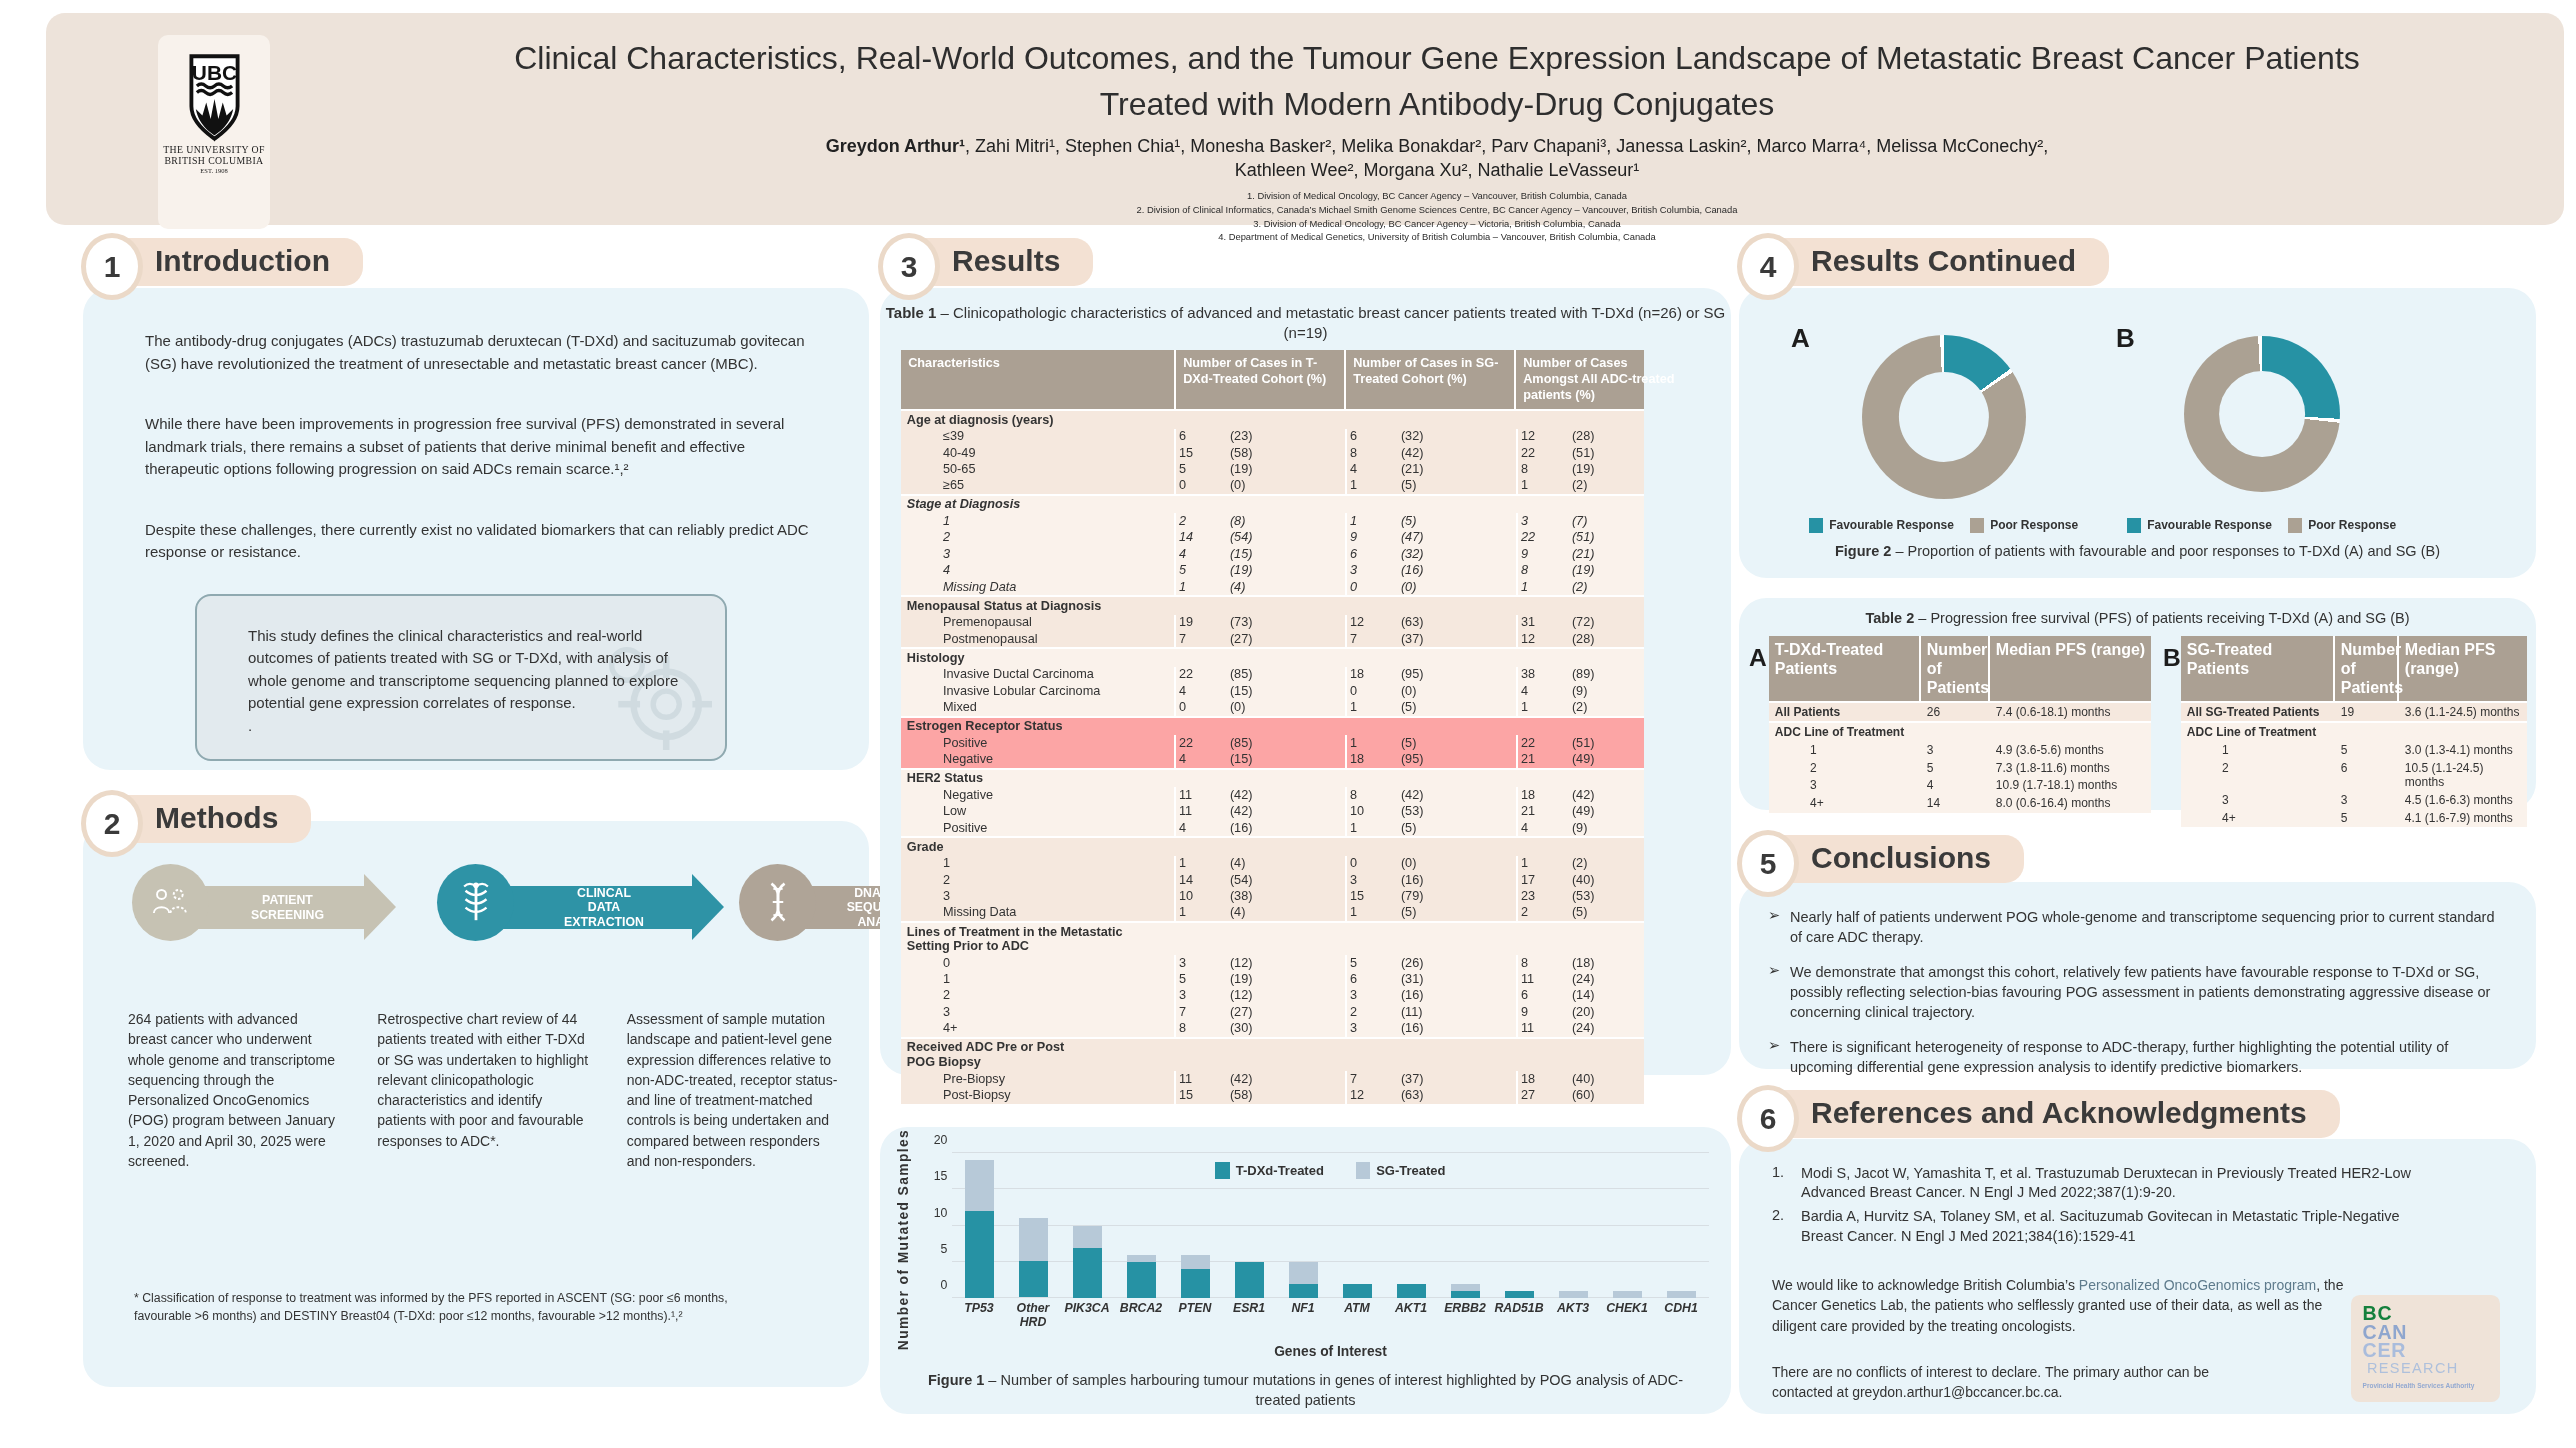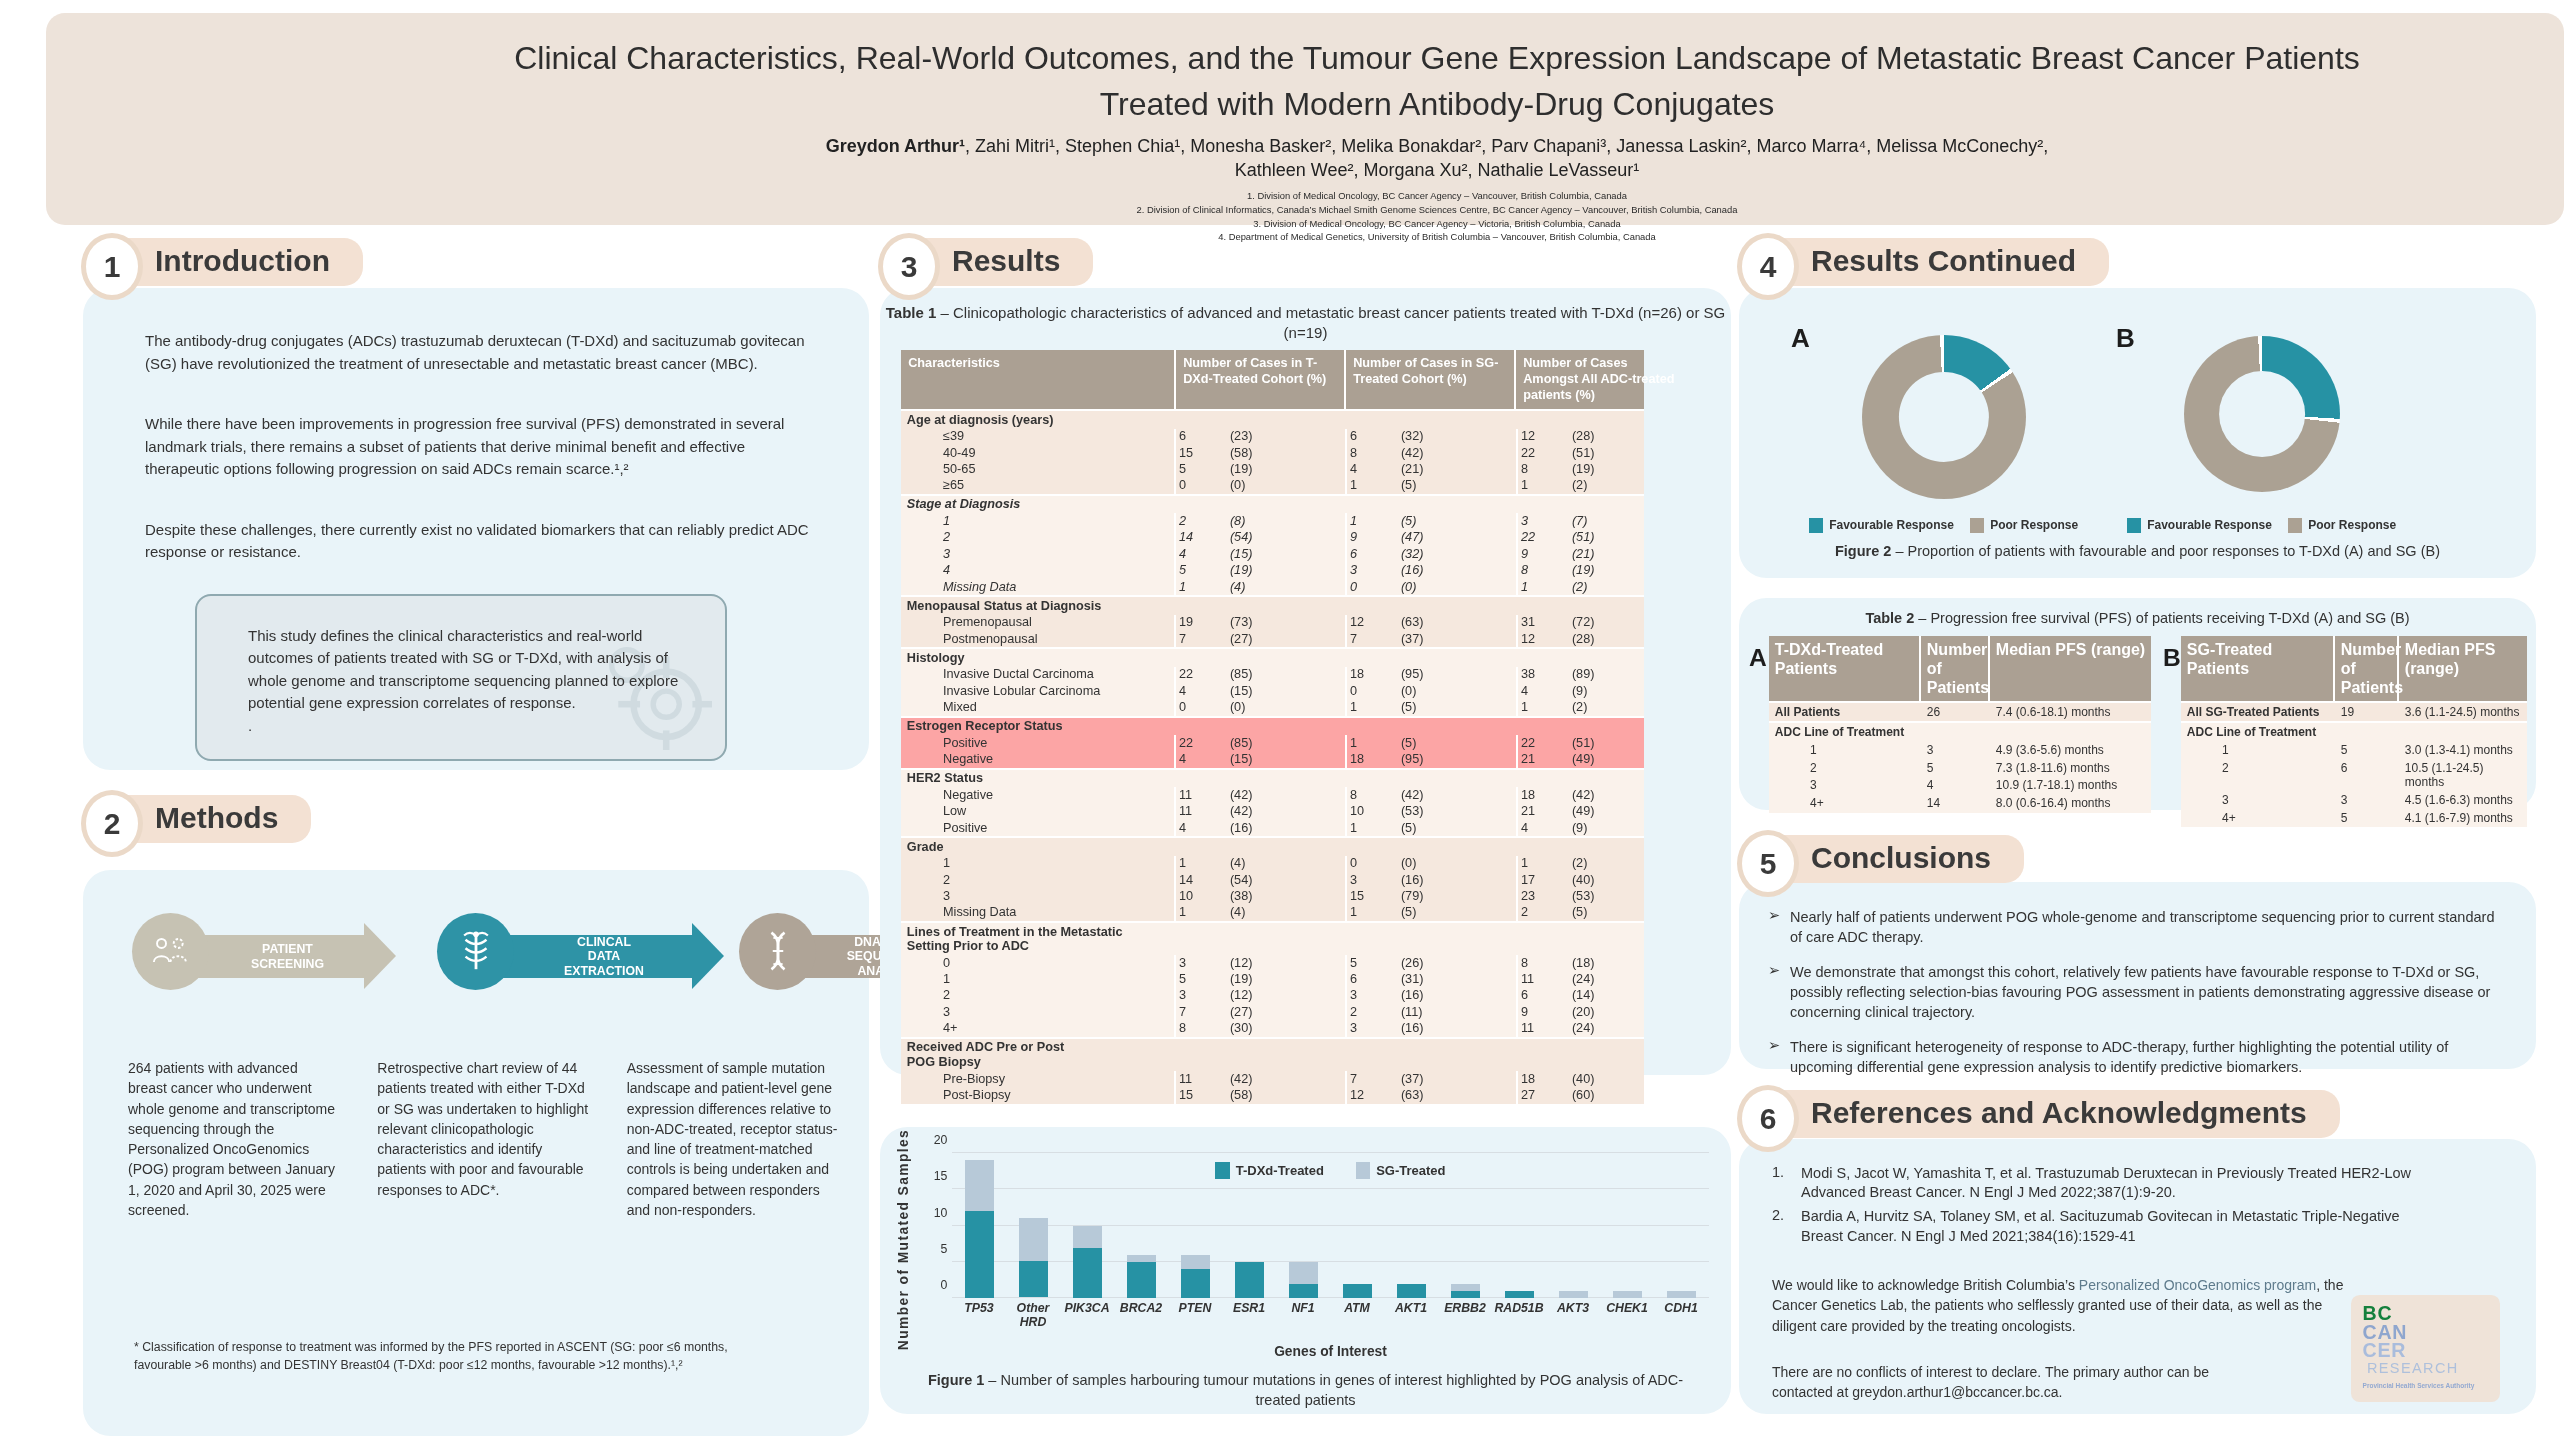--- a/index.html
+++ b/index.html
@@ -101,20 +101,34 @@
   .conflicts{margin-top:26px;width:500px;font-size:14px;line-height:1.45;}
   .bccancer{position:absolute;right:36px;bottom:11.6px;width:149px;height:107px;background:#EFE3D8;border-radius:8.7px;padding:8.7px 0 0 11.6px;box-sizing:border-box;}
   .bcc-line{font-size:19.6px;font-weight:bold;line-height:.95;letter-spacing:0.7px;}
   .bcc-research{display:inline-block;font-size:14.5px;color:#AEC0DC;letter-spacing:1.4px;margin-left:4.3px;}
   .bcc-sub{font-size:6.5px;color:#93A9D1;margin-top:5.8px;font-weight:bold;}
 </style>
 </head>
 <body>
 
 <div class="abs band">
+  <div class="abs logo-panel">
+    <span>
+      <svg width="55" height="88" viewBox="0 0 100 160">
+        <path d="M8,4 H92 V95 C92,128 52,152 50,154 C48,152 8,128 8,95 Z" fill="#ffffff" stroke="#111" stroke-width="7"></path>
+        <text x="50" y="47" text-anchor="middle" font-family="Liberation Sans,sans-serif" font-weight="bold" font-size="38" fill="#111">UBC</text>
+        <path d="M18,58 q8,-7 16,0 t16,0 t16,0 t16,0" stroke="#111" stroke-width="6" fill="none"></path>
+        <path d="M18,70 q8,-7 16,0 t16,0 t16,0 t16,0" stroke="#111" stroke-width="6" fill="none"></path>
+        <path d="M16,100 C22,132 48,146 50,148 C52,146 78,132 84,100 L72,112 L65,88 L57,118 L50,82 L43,118 L35,88 L28,112 Z" fill="#111"></path>
+      </svg>
+    </span>
+    <div class="uni-line">THE UNIVERSITY OF</div>
+    <div class="uni-line">BRITISH COLUMBIA</div>
+    <div class="uni-est">EST. 1908</div>
+  </div>
   <div class="abs head-text">
     <div class="title">Clinical Characteristics, Real-World Outcomes, and the Tumour Gene Expression Landscape of Metastatic Breast Cancer Patients</div>
     <div class="title">Treated with Modern Antibody-Drug Conjugates</div>
     <div class="authors"><span class="b">Greydon Arthur¹</span><span>, Zahi Mitri¹, Stephen Chia¹, Monesha Basker², Melika Bonakdar², Parv Chapani³, Janessa Laskin², Marco Marra⁴, Melissa McConechy²,</span></div>
     <div class="authors" style="margin-top:0;">Kathleen Wee², Morgana Xu², Nathalie LeVasseur¹</div>
     <div class="affs">
         <div class="aff">1.   Division of Medical Oncology, BC Cancer Agency – Vancouver, British Columbia, Canada</div>
         <div class="aff">2.   Division of Clinical Informatics, Canada’s Michael Smith Genome Sciences Centre, BC Cancer Agency – Vancouver, British Columbia, Canada</div>
         <div class="aff">3.   Division of Medical Oncology, BC Cancer Agency – Victoria, British Columbia, Canada</div>
         <div class="aff">4.   Department of Medical Genetics, University of British Columbia – Vancouver, British Columbia, Canada</div>
@@ -163,21 +177,21 @@
         <line x1="58" y1="14" x2="58" y2="34" stroke="#BCCBD1" stroke-width="6"></line>
         <line x1="58" y1="82" x2="58" y2="100" stroke="#BCCBD1" stroke-width="6"></line>
         <line x1="14" y1="58" x2="34" y2="58" stroke="#BCCBD1" stroke-width="6"></line>
         <line x1="82" y1="58" x2="100" y2="58" stroke="#BCCBD1" stroke-width="6"></line>
         <circle cx="22" cy="22" r="14" stroke="#BCCBD1" stroke-width="5" fill="none"></circle>
       </svg>
     </span>
   </div>
 </div>
 
-<div class="abs box" style="left:83px;top:870px;width:786px;height:566px;">
+<div class="abs box" style="left:83px;top:821px;width:786px;height:566px;">
   <div id="methods-steps">
       <div class="step" style="left: 49px; top: 43px;">
         <div class="arrowbody" style="width: 194px; background: rgb(198, 194, 179);"></div>
         <div class="arrowhead" style="left: 232px; border-left: 32px solid rgb(198, 194, 179);"></div>
         <div class="circle" style="background: rgb(198, 194, 179);">
           <span><svg width="41" height="33" viewBox="0 0 64 48">
               <circle cx="18" cy="13" r="7" stroke="#fff" stroke-width="3" fill="none"></circle>
               <path d="M6,42 c0,-12 24,-12 24,0" stroke="#fff" stroke-width="3" fill="none"></path>
               <circle cx="44" cy="13" r="7" stroke="#fff" stroke-width="3" fill="none" stroke-dasharray="4 3"></circle>
               <path d="M32,42 c0,-12 24,-12 24,0" stroke="#fff" stroke-width="3" fill="none" stroke-dasharray="4 3"></path>

